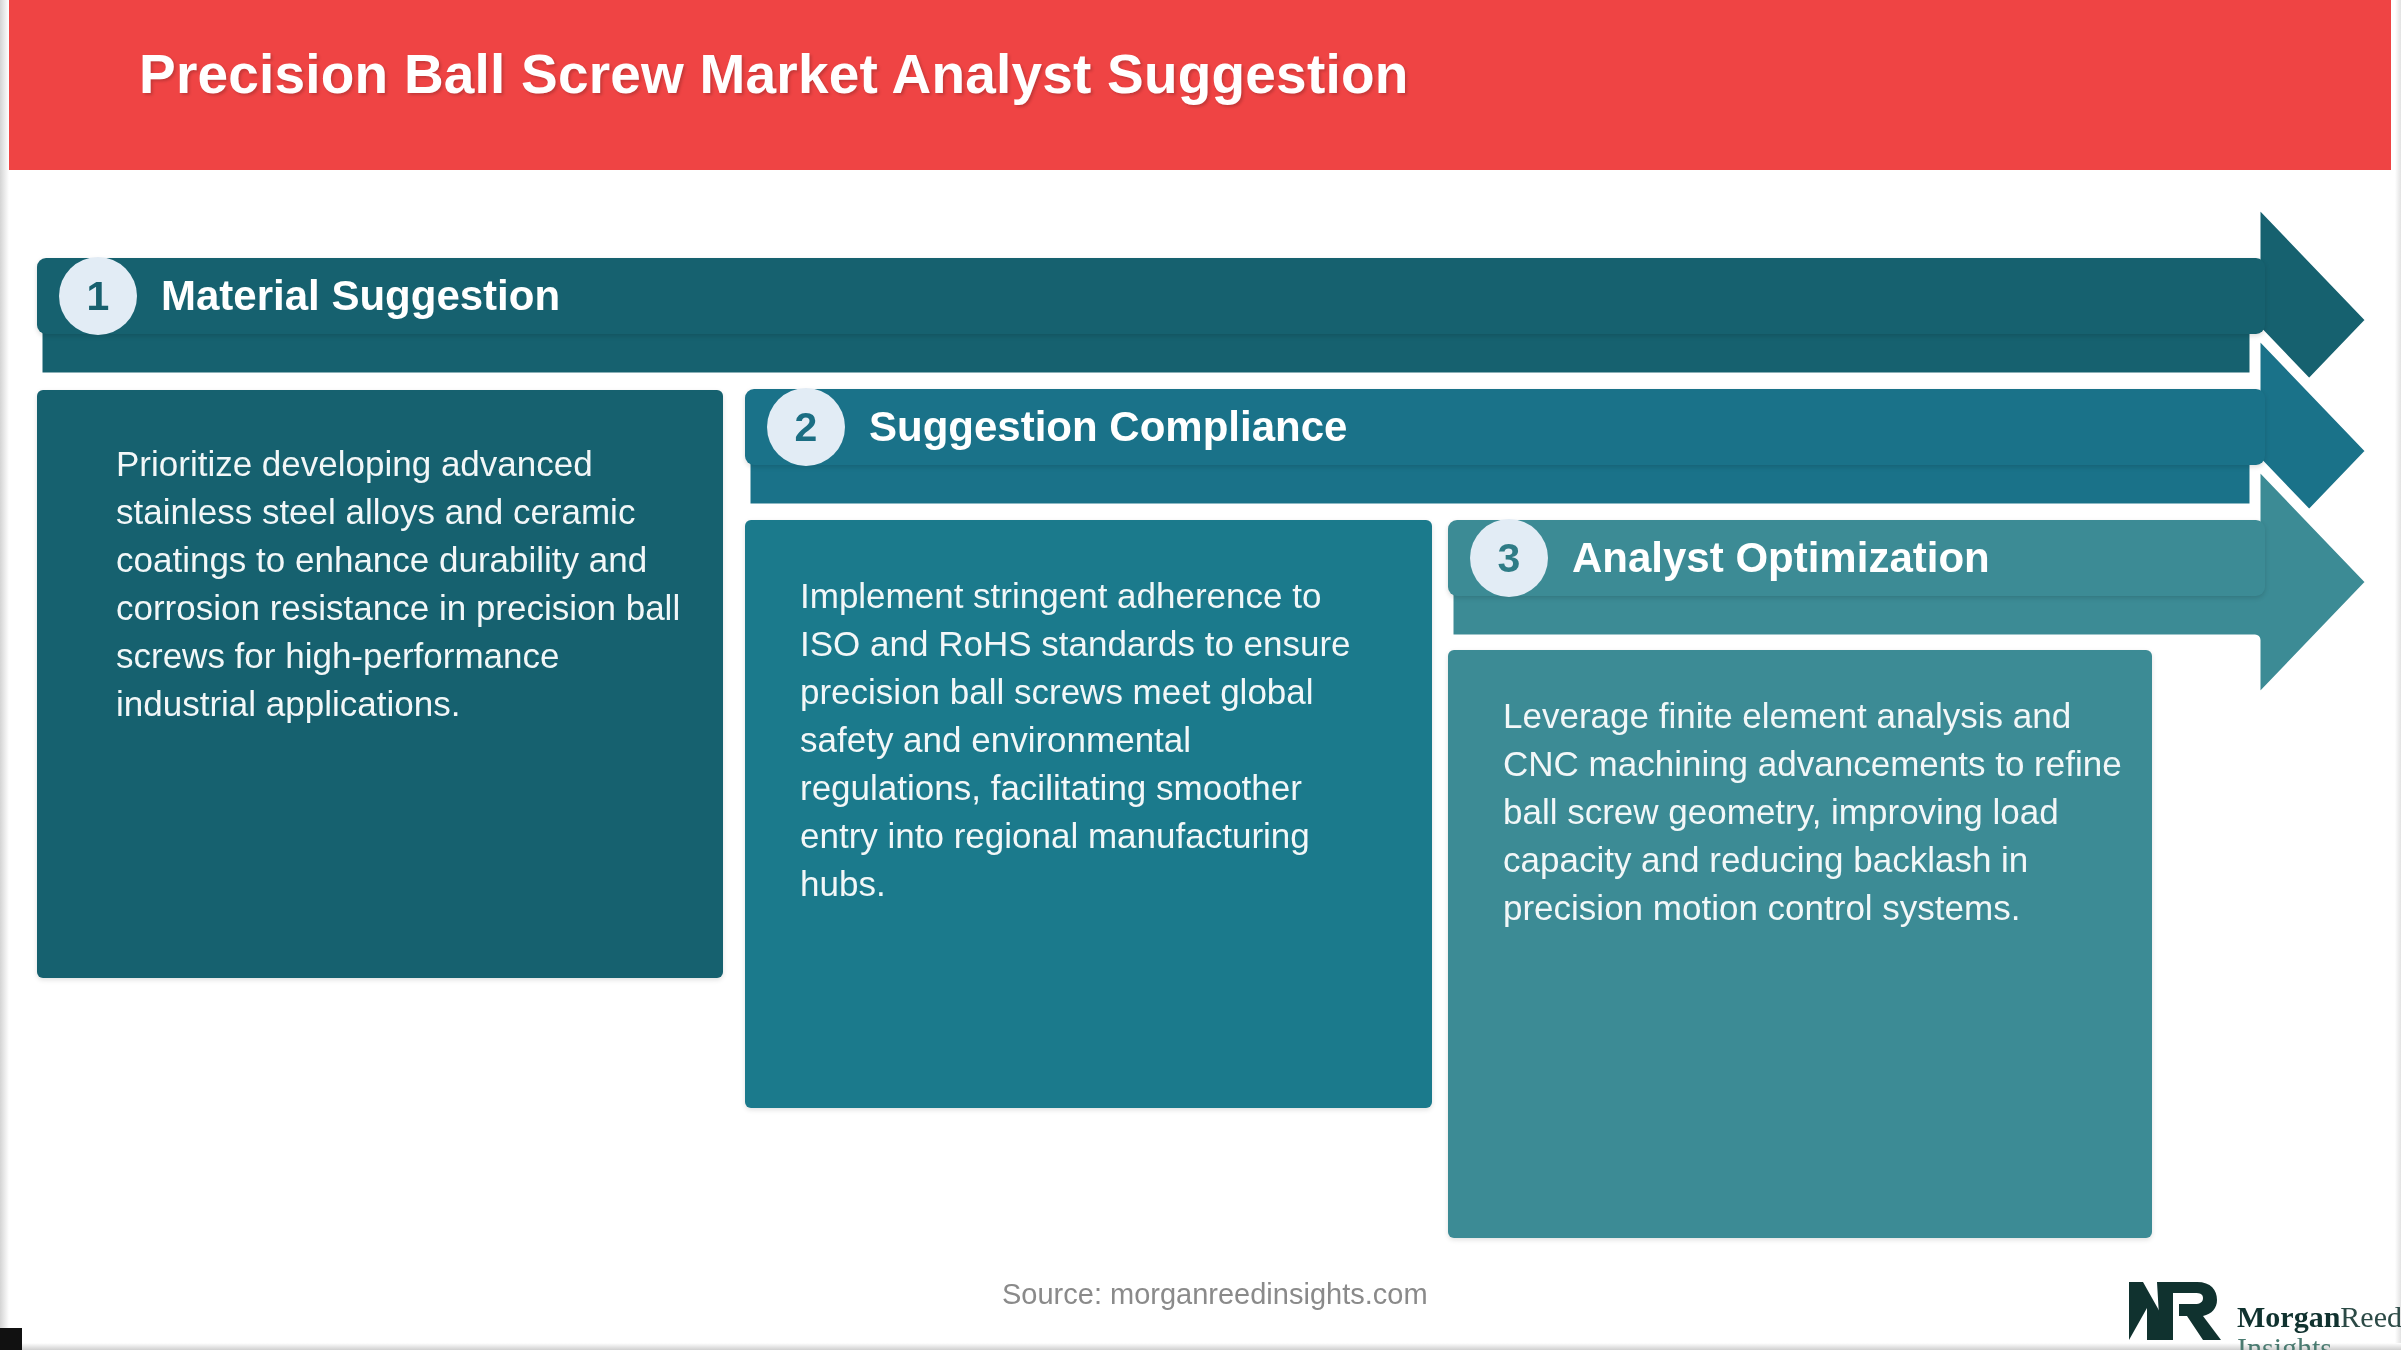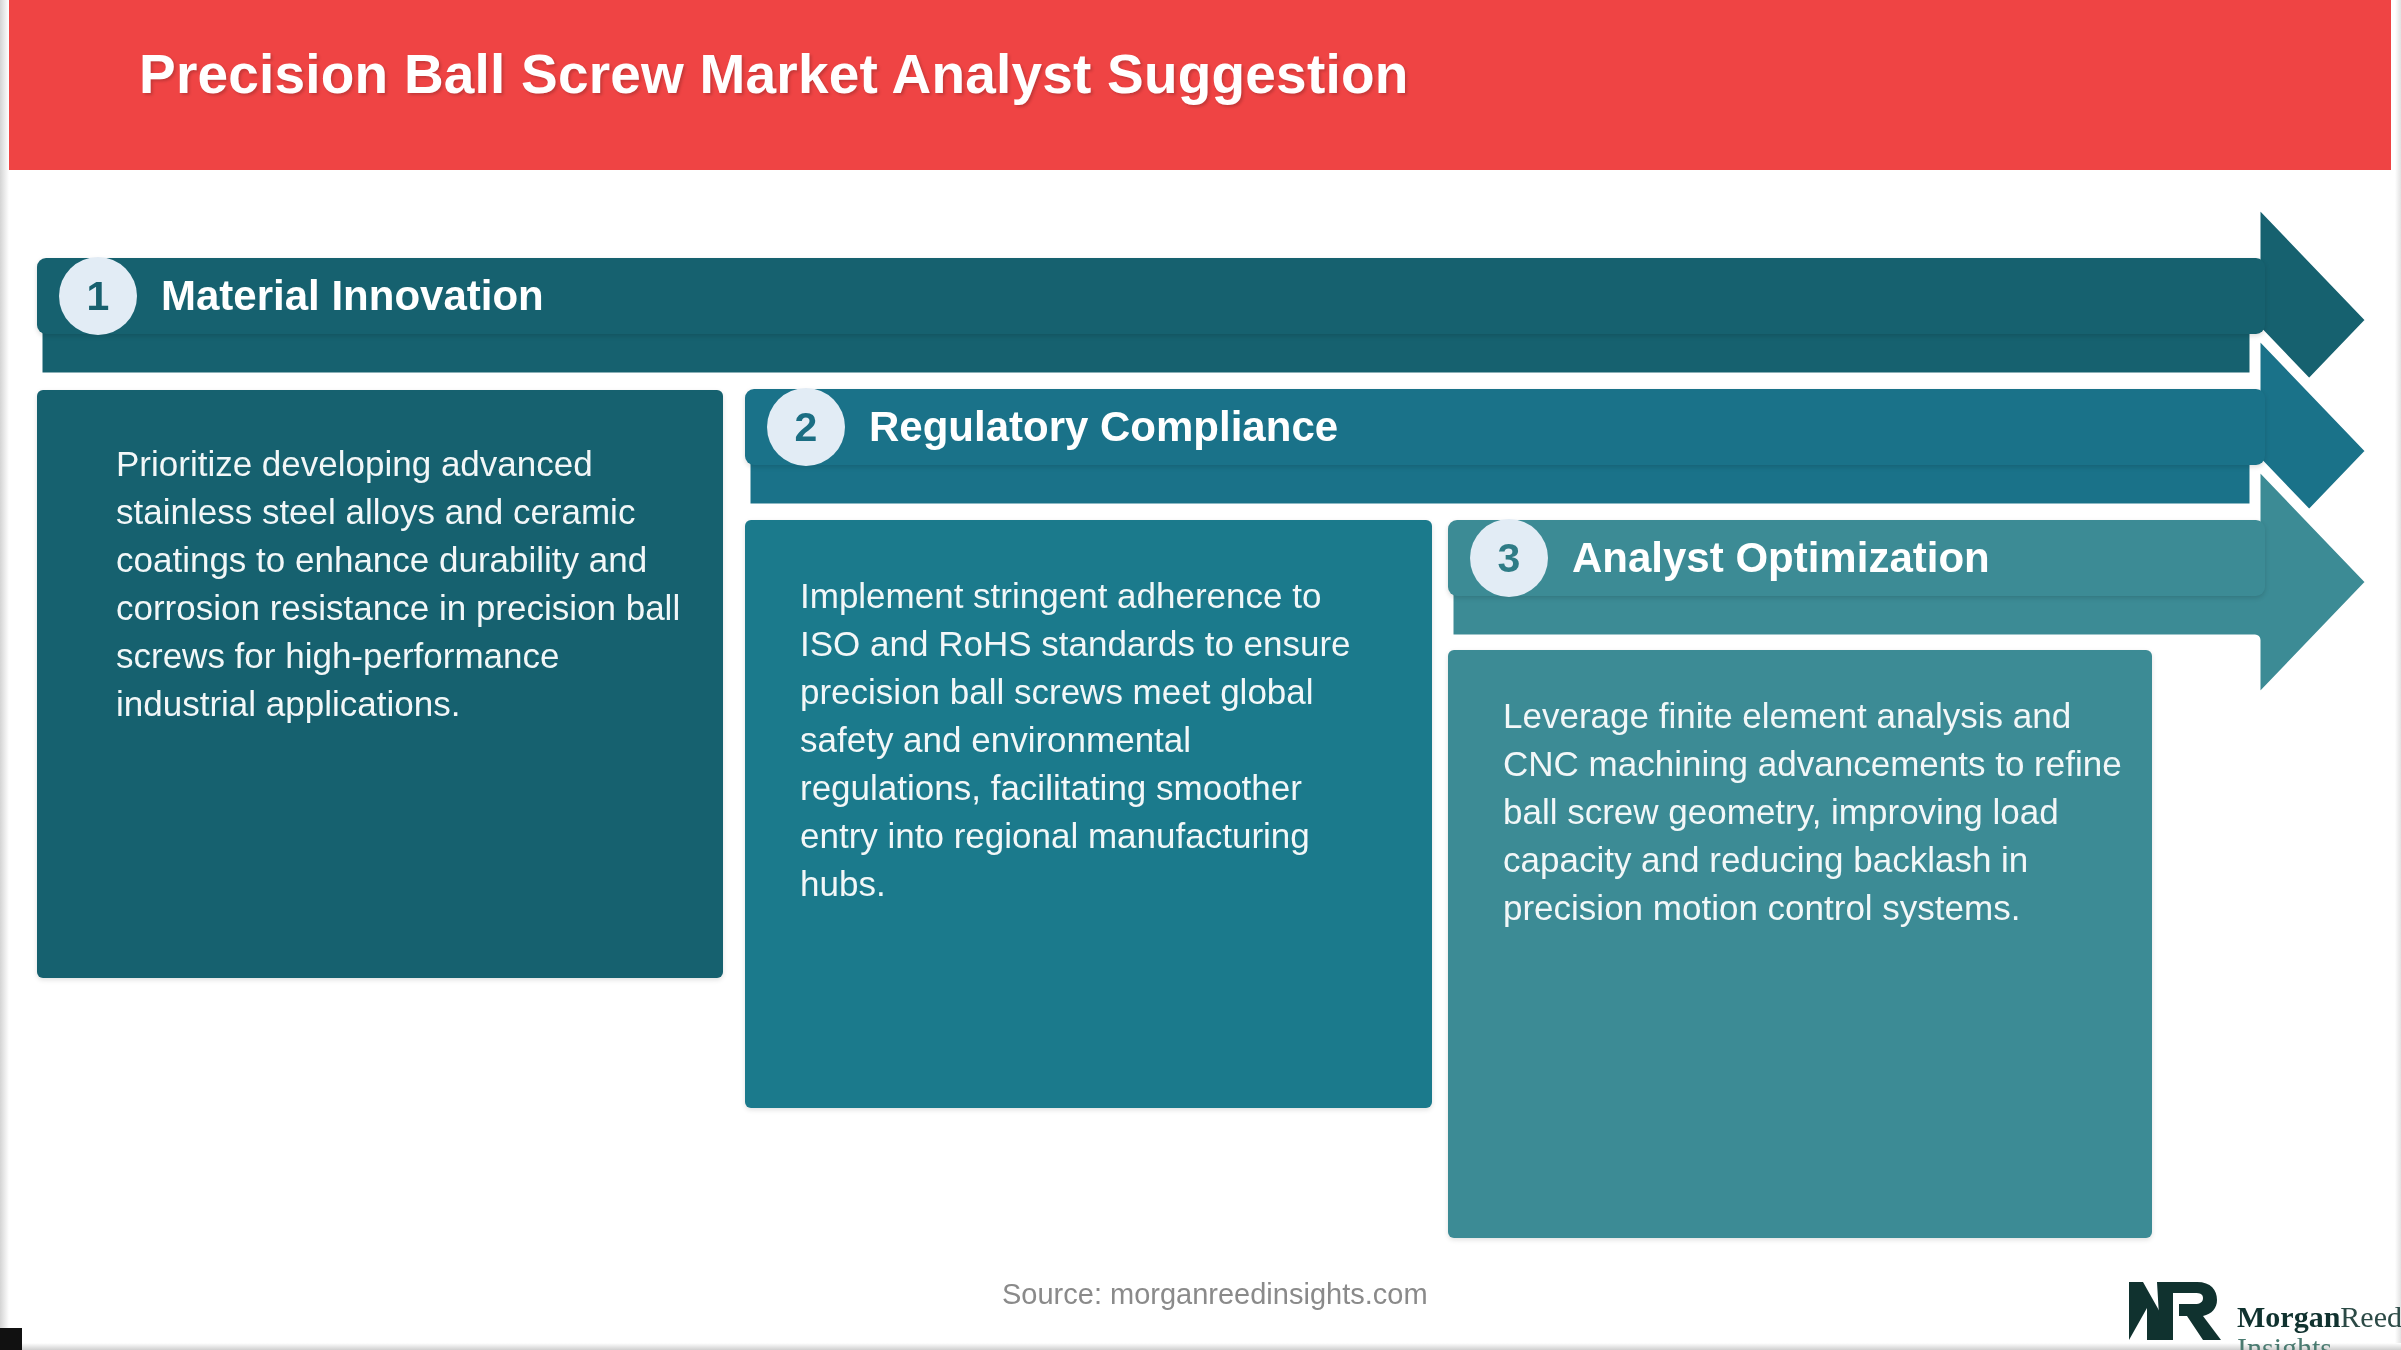--- a/index.html
+++ b/index.html
@@ -141,28 +141,28 @@
   <div id="frame-shadow-right"></div>
   <div id="frame-shadow-bottom"></div>
   <div id="frame-corner"></div>
 
   <div id="header-banner">
     <div id="header-title">Precision Ball Screw Market Analyst Suggestion</div>
   </div>
 
   <div class="step-header" id="step1-header">
     <div class="step-badge" id="step1-badge">1</div>
-    <div class="step-title">Material Innovation</div>
+    <div class="step-title">Material Suggestion</div>
   </div>
   <div class="step-body" id="step1-body"></div>
   <div class="step-text" id="step1-text">Prioritize developing advanced stainless steel alloys and ceramic coatings to enhance durability and corrosion resistance in precision ball screws for high-performance industrial applications.</div>
 
   <div class="step-header" id="step2-header">
     <div class="step-badge" id="step2-badge">2</div>
-    <div class="step-title">Regulatory Compliance</div>
+    <div class="step-title">Suggestion Compliance</div>
   </div>
   <div class="step-body" id="step2-body"></div>
   <div class="step-text" id="step2-text">Implement stringent adherence to ISO and RoHS standards to ensure precision ball screws meet global safety and environmental regulations, facilitating smoother entry into regional manufacturing hubs.</div>
 
   <div class="step-header" id="step3-header">
     <div class="step-badge" id="step3-badge">3</div>
     <div class="step-title">Analyst Optimization</div>
   </div>
   <div class="step-body" id="step3-body"></div>
   <div class="step-text" id="step3-text">Leverage finite element analysis and CNC machining advancements to refine ball screw geometry, improving load capacity and reducing backlash in precision motion control systems.</div>

